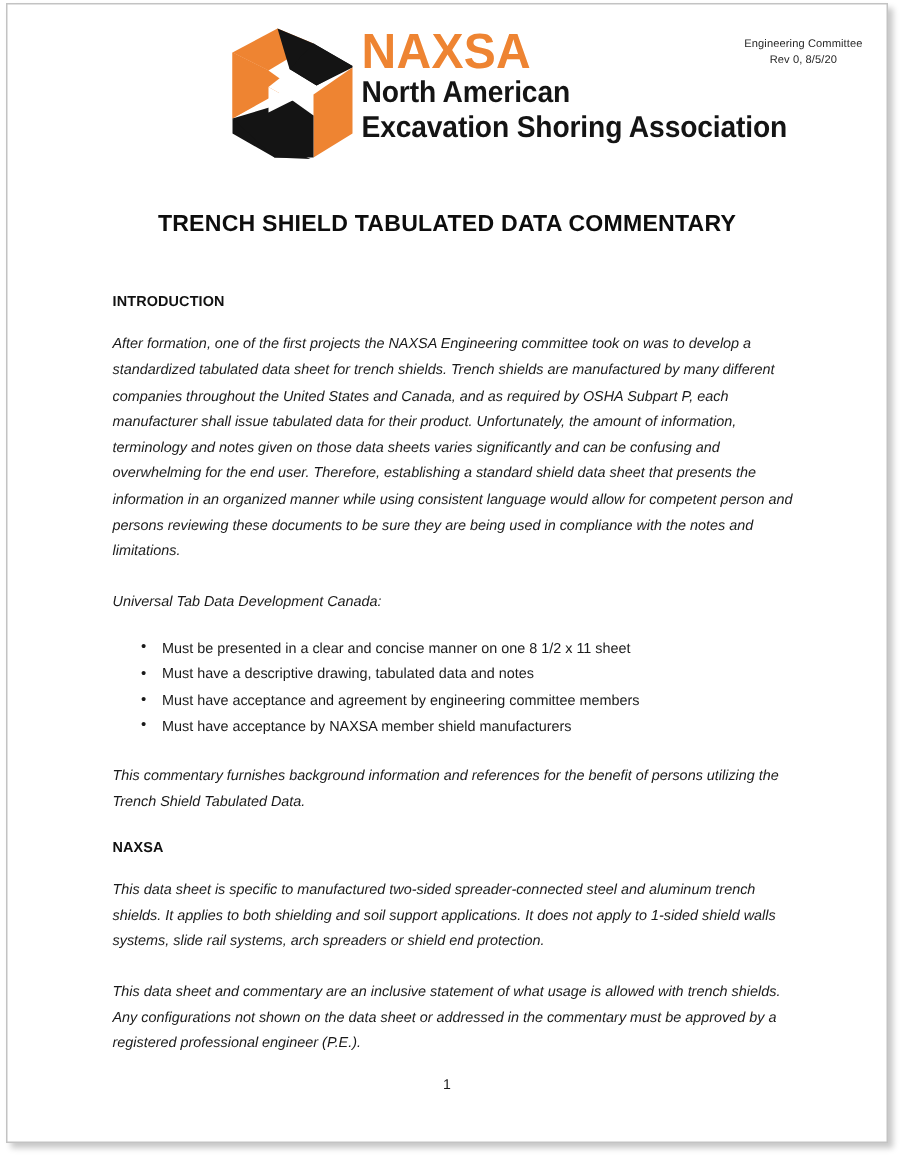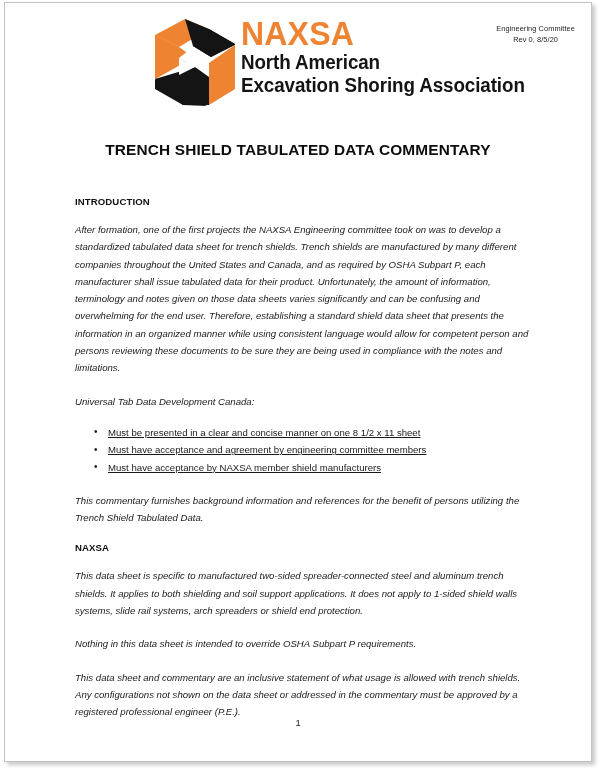--- a/index.html
+++ b/index.html
@@ -144,21 +144,20 @@
     margin: 0 0 16px 0;
     padding: 0;
   }
   ul.goals li {
     position: relative;
     font-size: 9.6px;
     line-height: 17.3px;
     color: #1a1a1a;
     padding-left: 33px;
     margin: 0;
-    text-decoration: underline;
   }
   ul.goals li::before {
     content: "\2022";
     position: absolute;
     left: 19px;
     top: -0.5px;
     font-size: 10px;
     color: #1a1a1a;
   }
 
@@ -214,28 +213,28 @@
     <div class="doc-title">TRENCH SHIELD TABULATED DATA COMMENTARY</div>
 
     <div class="body-col">
 
       <div class="sec-head">INTRODUCTION</div>
       <p class="para">After formation, one of the first projects the NAXSA Engineering committee took on was to develop a standardized tabulated data sheet for trench shields.  Trench shields are manufactured by many different companies throughout the United States and Canada, and as required by OSHA Subpart P, each manufacturer shall issue tabulated data for their product.  Unfortunately, the amount of information, terminology and notes given on those data sheets varies significantly and can be confusing and overwhelming for the end user.  Therefore, establishing a standard shield data sheet that presents the information in an organized manner while using consistent language would allow for competent person and persons reviewing these documents to be sure they are being used in compliance with the notes and limitations.</p>
       <p class="para tight">Universal Tab Data Development Canada:</p>
 
       <ul class="goals">
         <li>Must be presented in a clear and concise manner on one 8 1/2 x 11 sheet</li>
+        <li>Must have a descriptive drawing, tabulated data and notes</li>
         <li>Must have acceptance and agreement by engineering committee members</li>
         <li>Must have acceptance by NAXSA member shield manufacturers</li>
       </ul>
 
       <p class="para">This commentary furnishes background information and references for the benefit of persons utilizing the Trench Shield Tabulated Data.</p>
 
       <div class="sec-head">NAXSA</div>
       <p class="para">This data sheet is specific to manufactured two-sided spreader-connected steel and aluminum trench shields.  It applies to both shielding and soil support applications.  It does not apply to 1-sided shield walls systems, slide rail systems, arch spreaders or shield end protection.</p>
-      <p class="para">Nothing in this data sheet is intended to override OSHA Subpart P requirements.</p>
       <p class="para">This data sheet and commentary are an inclusive statement of what usage is allowed with trench shields.  Any configurations not shown on the data sheet or addressed in the commentary must be approved by a registered professional engineer (P.E.).</p>
     </div>
 
     <div class="page-num">1</div>
 
   </div>
 </div>
 
 </body></html>

